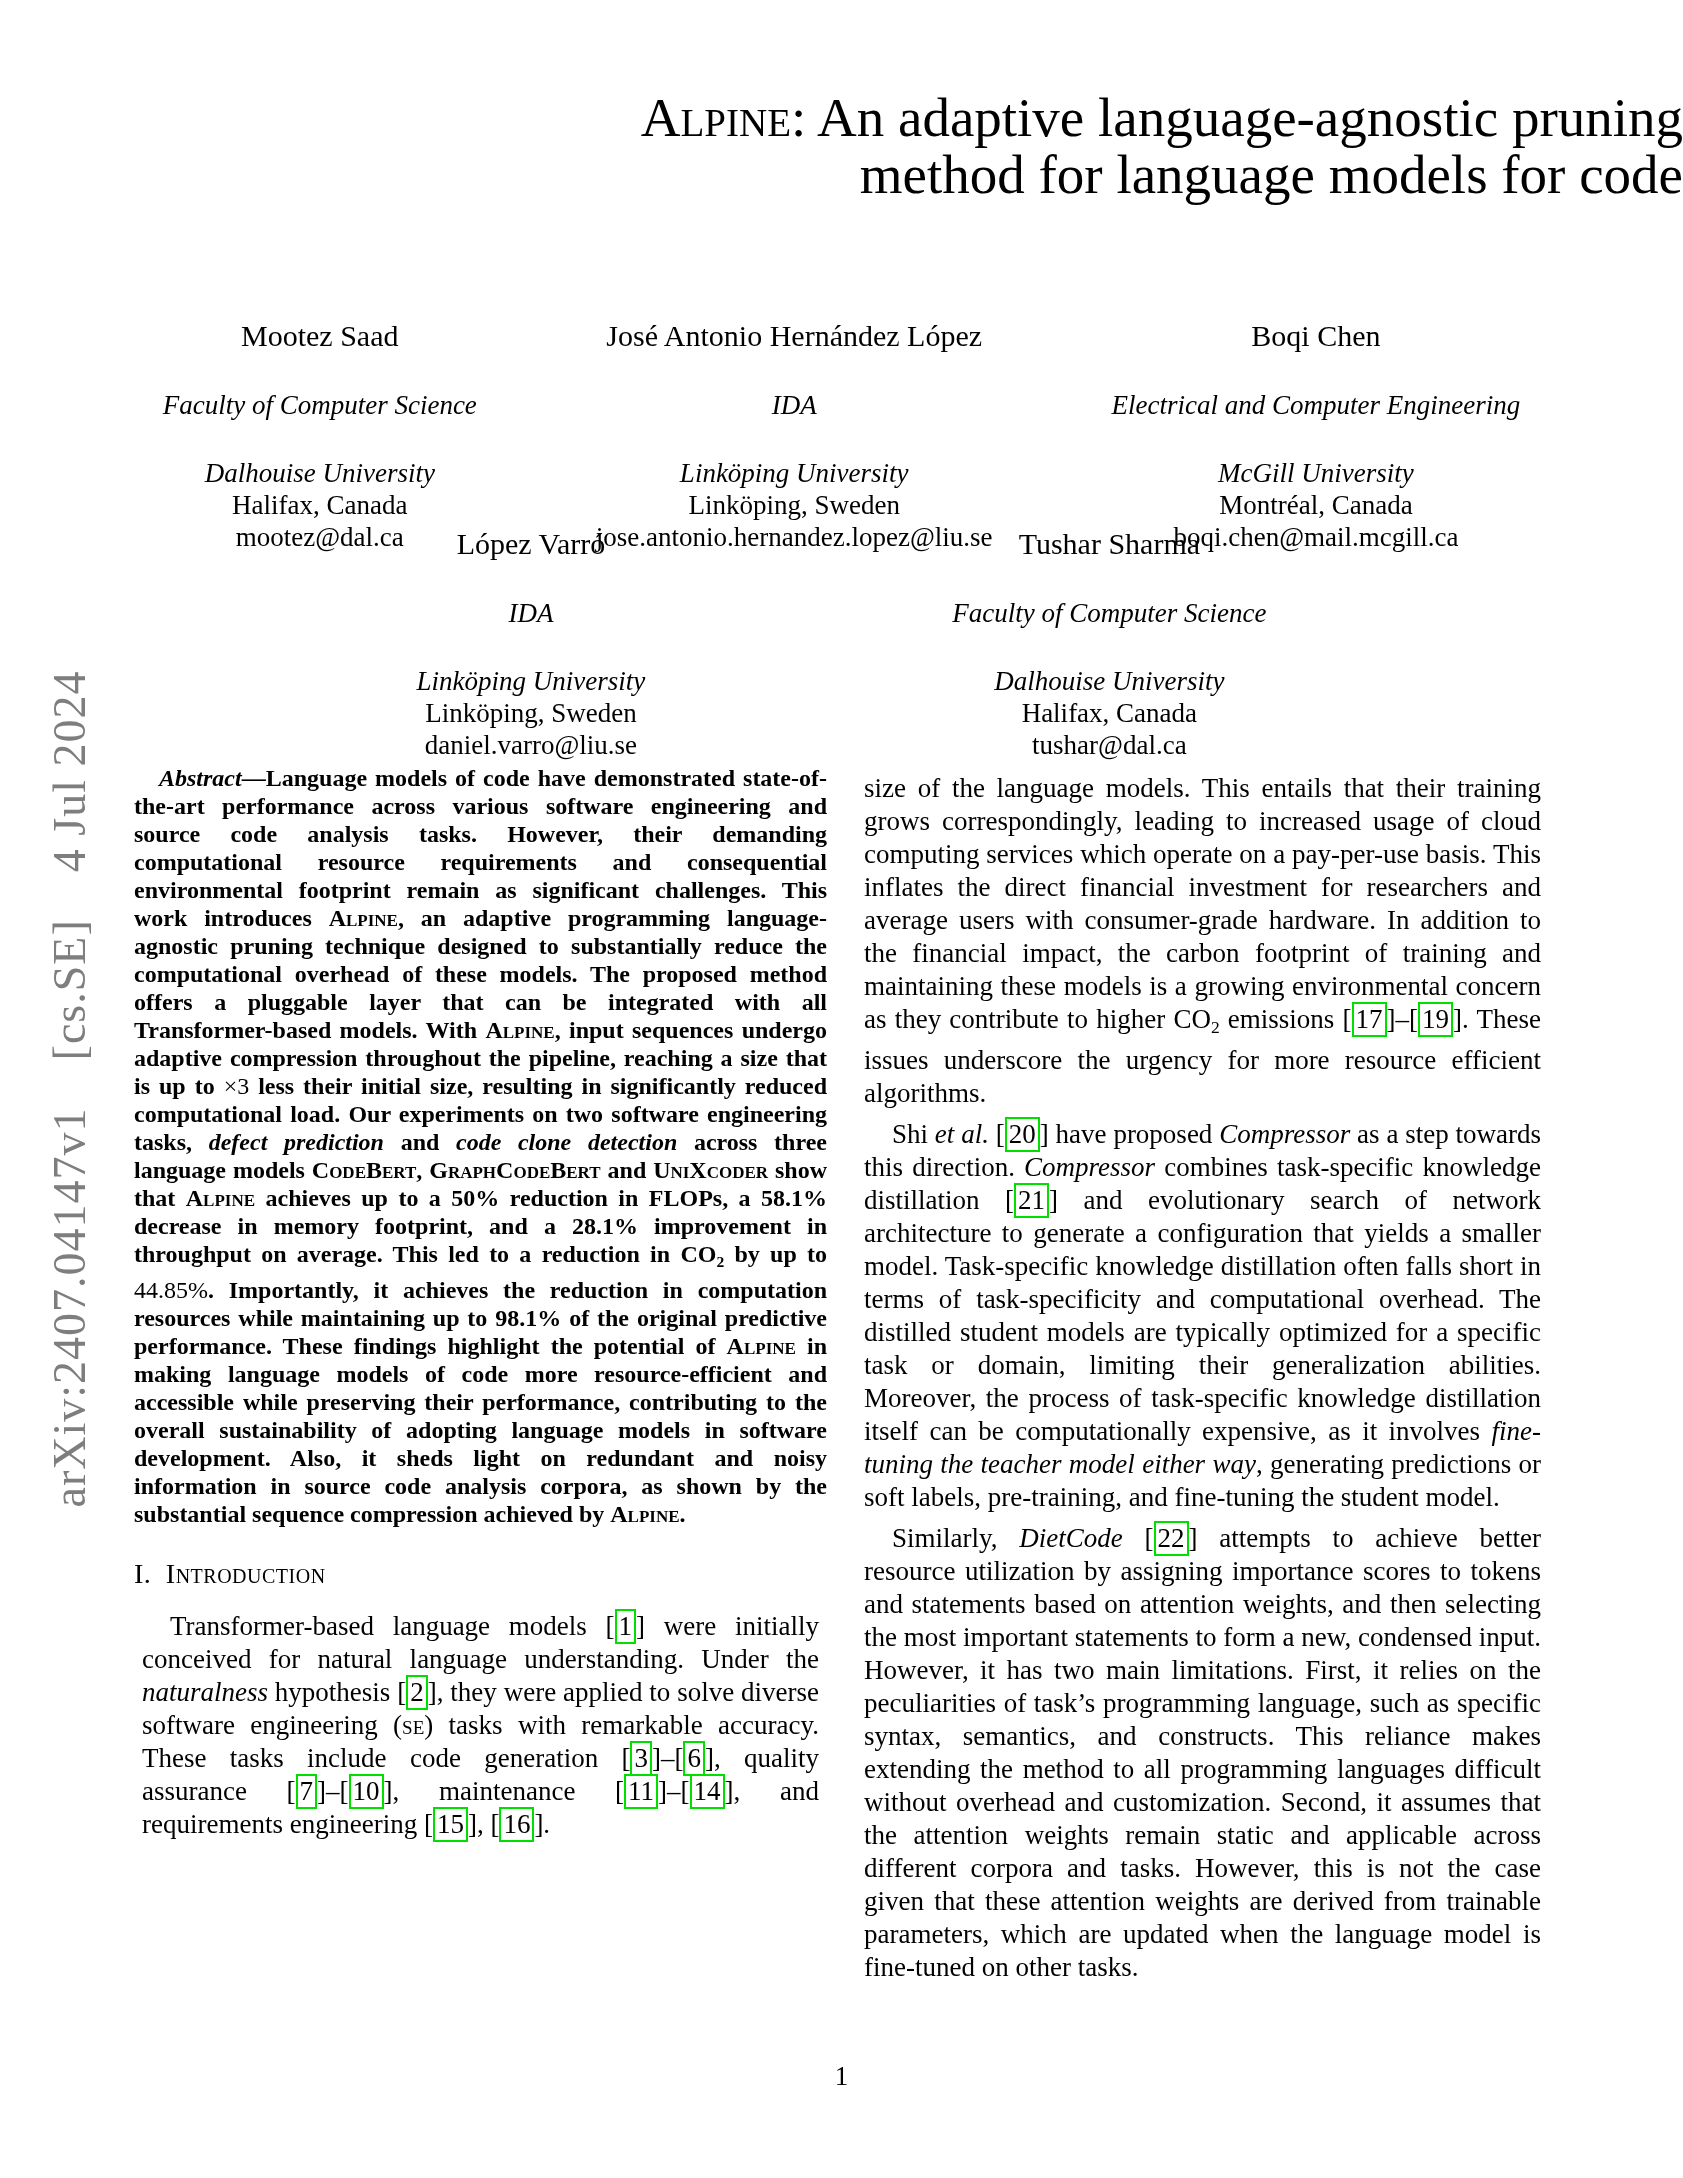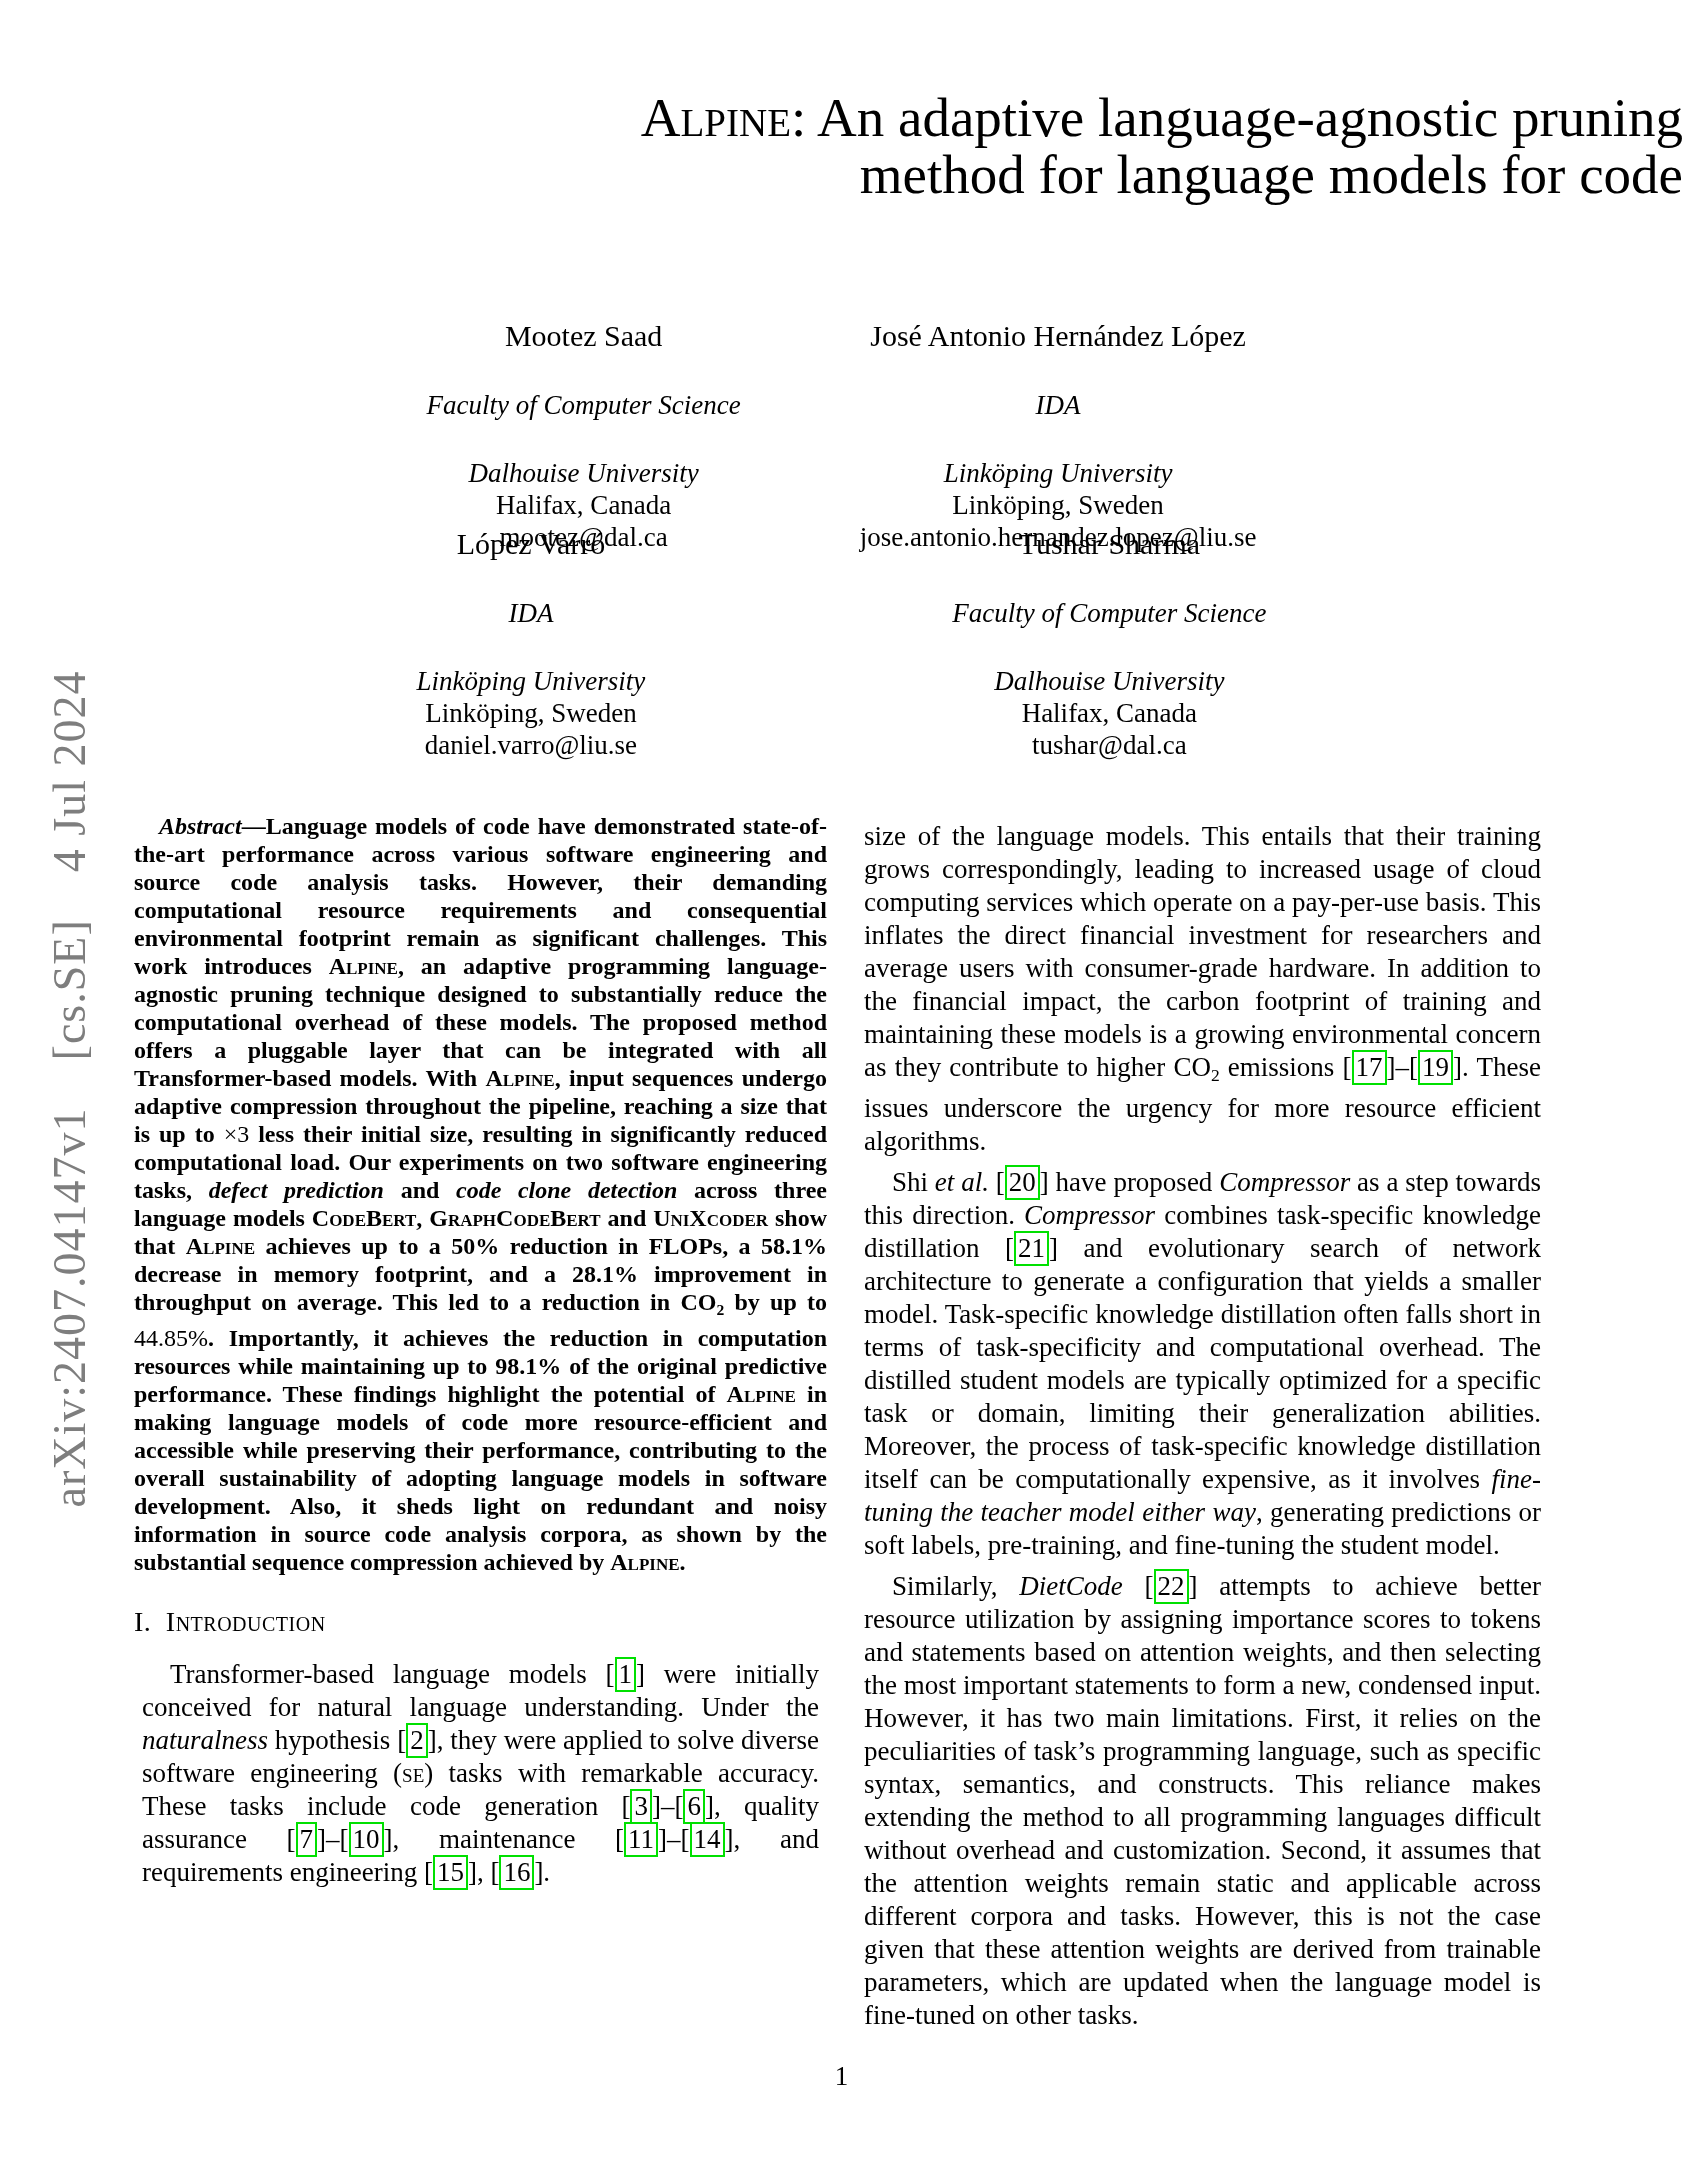--- a/index.html
+++ b/index.html
@@ -26,21 +26,21 @@
   .authors-row {
     position:absolute; left:0; right:0;
     display:flex; justify-content:center; text-align:center;
   }
   .authors-row.row1 { top:319px; gap:119px; }
   .authors-row.row2 { top:527px; gap:307px; }
   .author-name  { font-size:30px; line-height:34px; margin-bottom:6px; }
   .author-line  { font-size:27px; line-height:32px; }
   .aff-italic   { font-style:italic;margin-top:36px; }
   
-  .col { position:absolute; top:812px; width:693px; }
+  .col { position:absolute; top:764px; width:693px; }
   .col-left  { left:134px; }
   .col-right { left:856px; }
   .abstract {
     font-size:24px; line-height:28px; font-weight:bold;
     text-align:justify; text-justify:inter-word; text-indent:25px;
   }
   .section-heading {
     margin:30px 0 20px 0; text-align:left;
     font-size:28px; font-weight:normal; letter-spacing:0.5px;
   }
@@ -82,20 +82,27 @@
       <div class="author-line">Halifax, Canada</div>
       <div class="author-line">mootez@dal.ca</div>
     </div>
     <div class="author">
       <div class="author-name">José Antonio Hernández López</div>
       <div class="author-line aff-italic">IDA</div>
       <div class="author-line aff-italic">Linköping University</div>
       <div class="author-line">Linköping, Sweden</div>
       <div class="author-line">jose.antonio.hernandez.lopez@liu.se</div>
     </div>
+    <div class="author">
+      <div class="author-name">Boqi Chen</div>
+      <div class="author-line aff-italic">Electrical and Computer Engineering</div>
+      <div class="author-line aff-italic">McGill University</div>
+      <div class="author-line">Montréal, Canada</div>
+      <div class="author-line">boqi.chen@mail.mcgill.ca</div>
+    </div>
   </div>
 
   <div class="authors-row row2">
     <div class="author">
       <div class="author-name">López Varró</div>
       <div class="author-line aff-italic">IDA</div>
       <div class="author-line aff-italic">Linköping University</div>
       <div class="author-line">Linköping, Sweden</div>
       <div class="author-line">daniel.varro@liu.se</div>
     </div>

